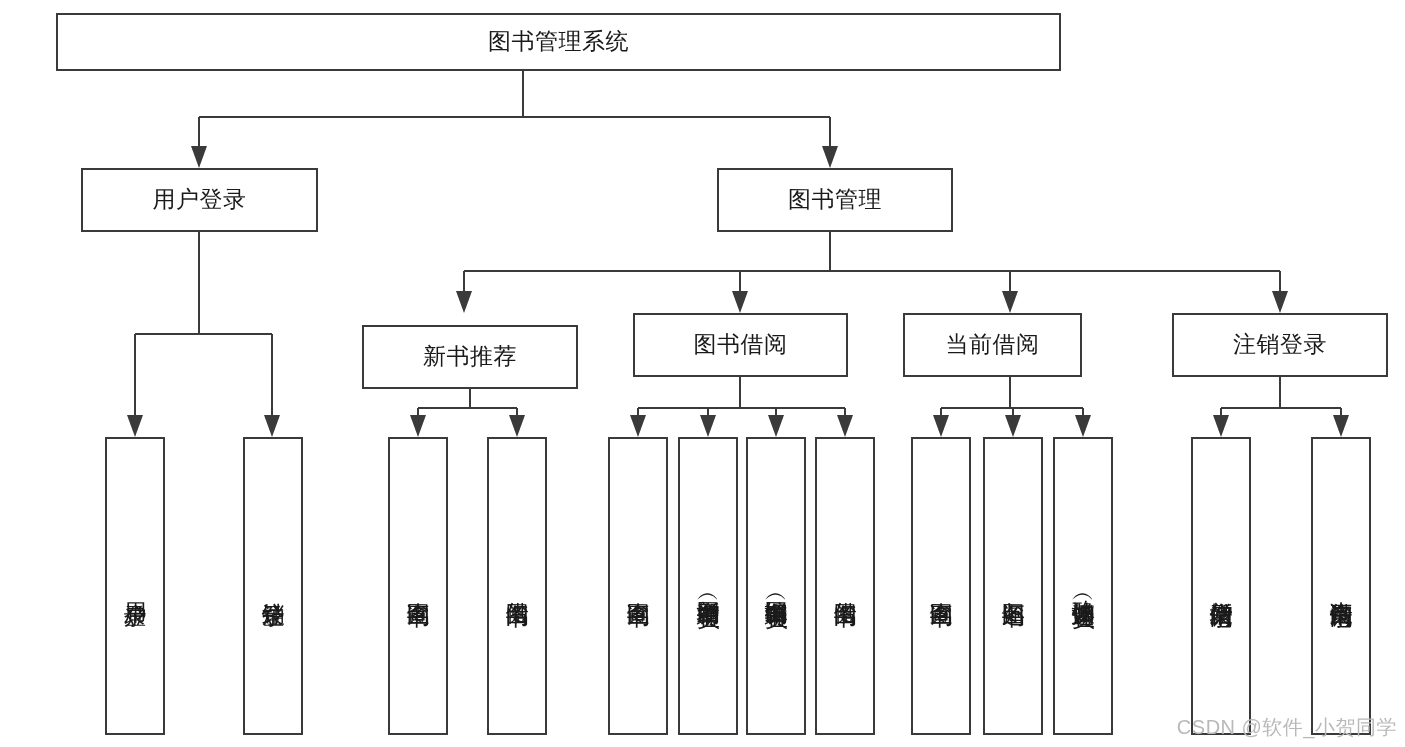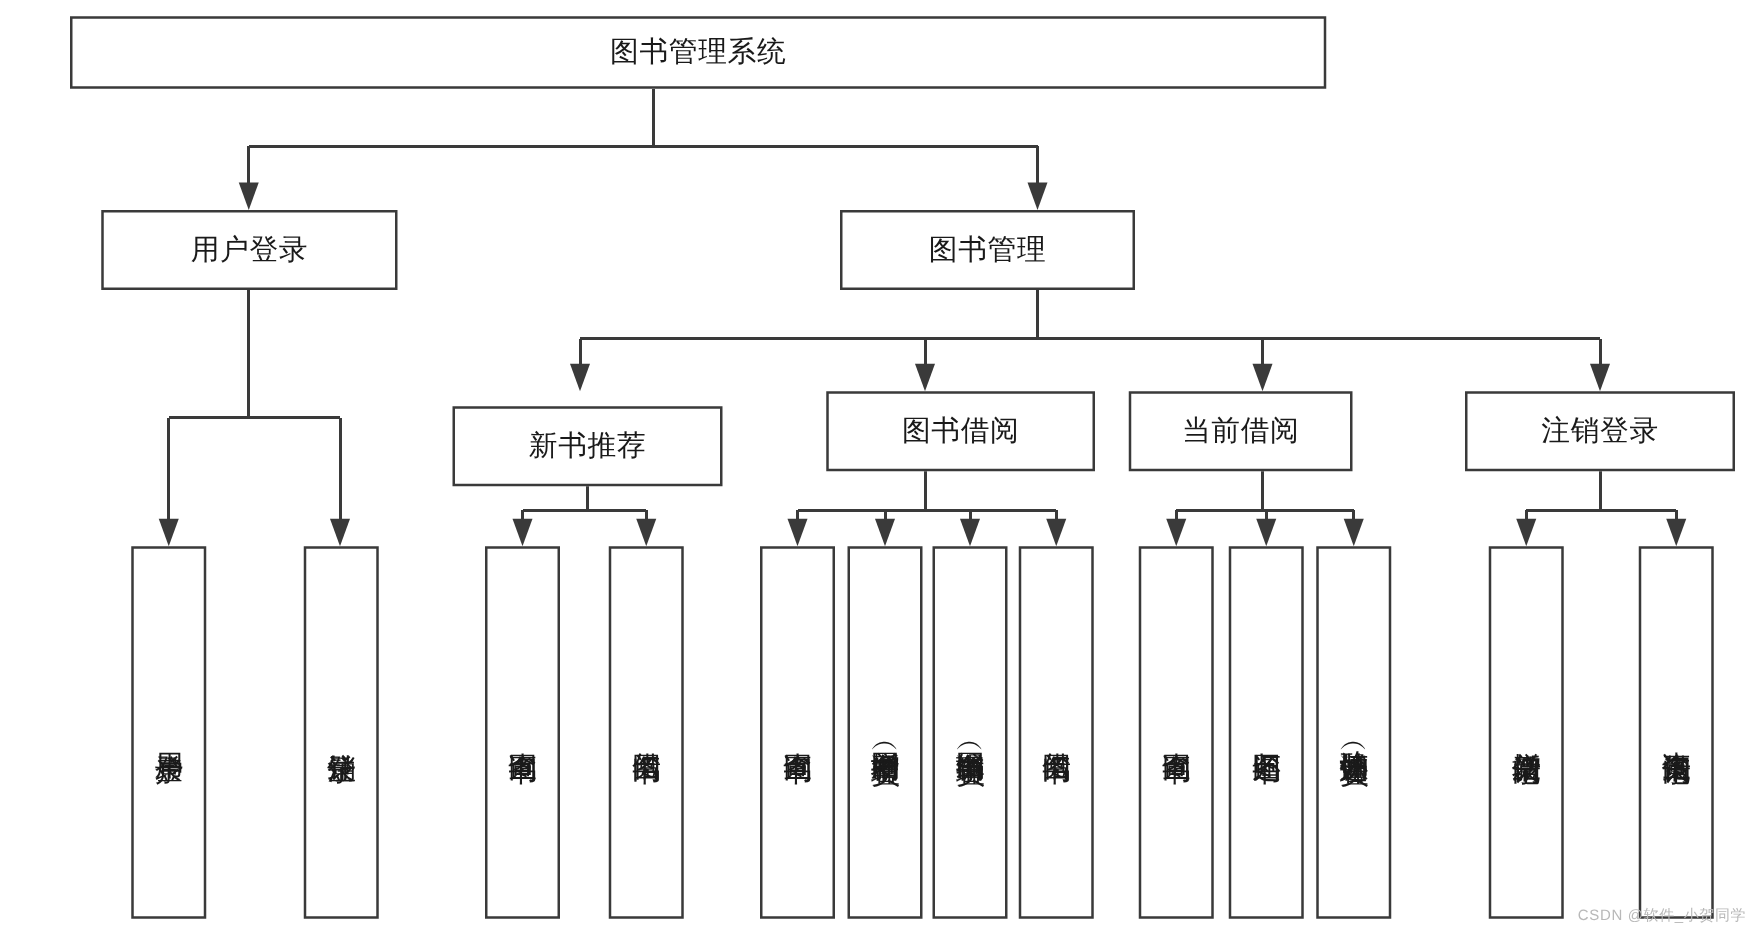--- a/index.html
+++ b/index.html
@@ -60,21 +60,21 @@
   }
   .node-v .vtext {
     writing-mode: vertical-rl;
     text-orientation: upright;
     display: block;
   }
   .watermark {
     position: absolute;
     right: 8px;
     bottom: 6px;
-    font-size: 12px;
+    font-size: 20px;
     color: #b9b9b9;
     letter-spacing: 0.5px;
     z-index: 5;
     white-space: nowrap;
   }
 </style>
 </head>
 <body>
 
 <div id="canvas">
@@ -134,28 +134,28 @@
       <path d="M1333,415 L1349,415 L1341,437 Z" fill="#3a3a3a"></path>
     </svg>
 
   <div class="node node-h node-root" id="node-root" style="left: 20px; top: 13px; width: 1005px; height: 58px; margin-left: 36px;">
     <span>图书管理系统</span>
   </div>
 
   <div class="node node-h" id="node-l2-0" style="left: 81px; top: 168px; width: 237px; height: 64px;">
     <span>用户登录</span>
   </div>
-  <div class="node node-h" id="node-l2-1" style="left: 672px; top: 168px; width: 236px; height: 64px; text-align: center;">
+  <div class="node node-h" id="node-l2-1" style="left: 717px; top: 168px; width: 236px; height: 64px; text-align: center;">
     <span>图书管理</span>
   </div>
 
   <div class="node node-h" id="node-l3-0" style="left: 362px; top: 325px; width: 216px; height: 64px;">
     <span>新书推荐</span>
   </div>
-  <div class="node node-h" id="node-l3-1" style="left: 633px; top: 313px; width: 215px; height: 64px; margin-left: 28px;">
+  <div class="node node-h" id="node-l3-1" style="left: 633px; top: 313px; width: 215px; height: 64px;">
     <span>图书借阅</span>
   </div>
   <div class="node node-h" id="node-l3-2" style="left: 903px; top: 313px; width: 179px; height: 64px;">
     <span>当前借阅</span>
   </div>
   <div class="node node-h" id="node-l3-3" style="left: 1172px; top: 313px; width: 216px; height: 64px;">
     <span>注销登录</span>
   </div>
 
   <div class="node node-v" id="node-leaf-0" style="left: 105px; top: 437px; width: 60px; height: 298px;">

